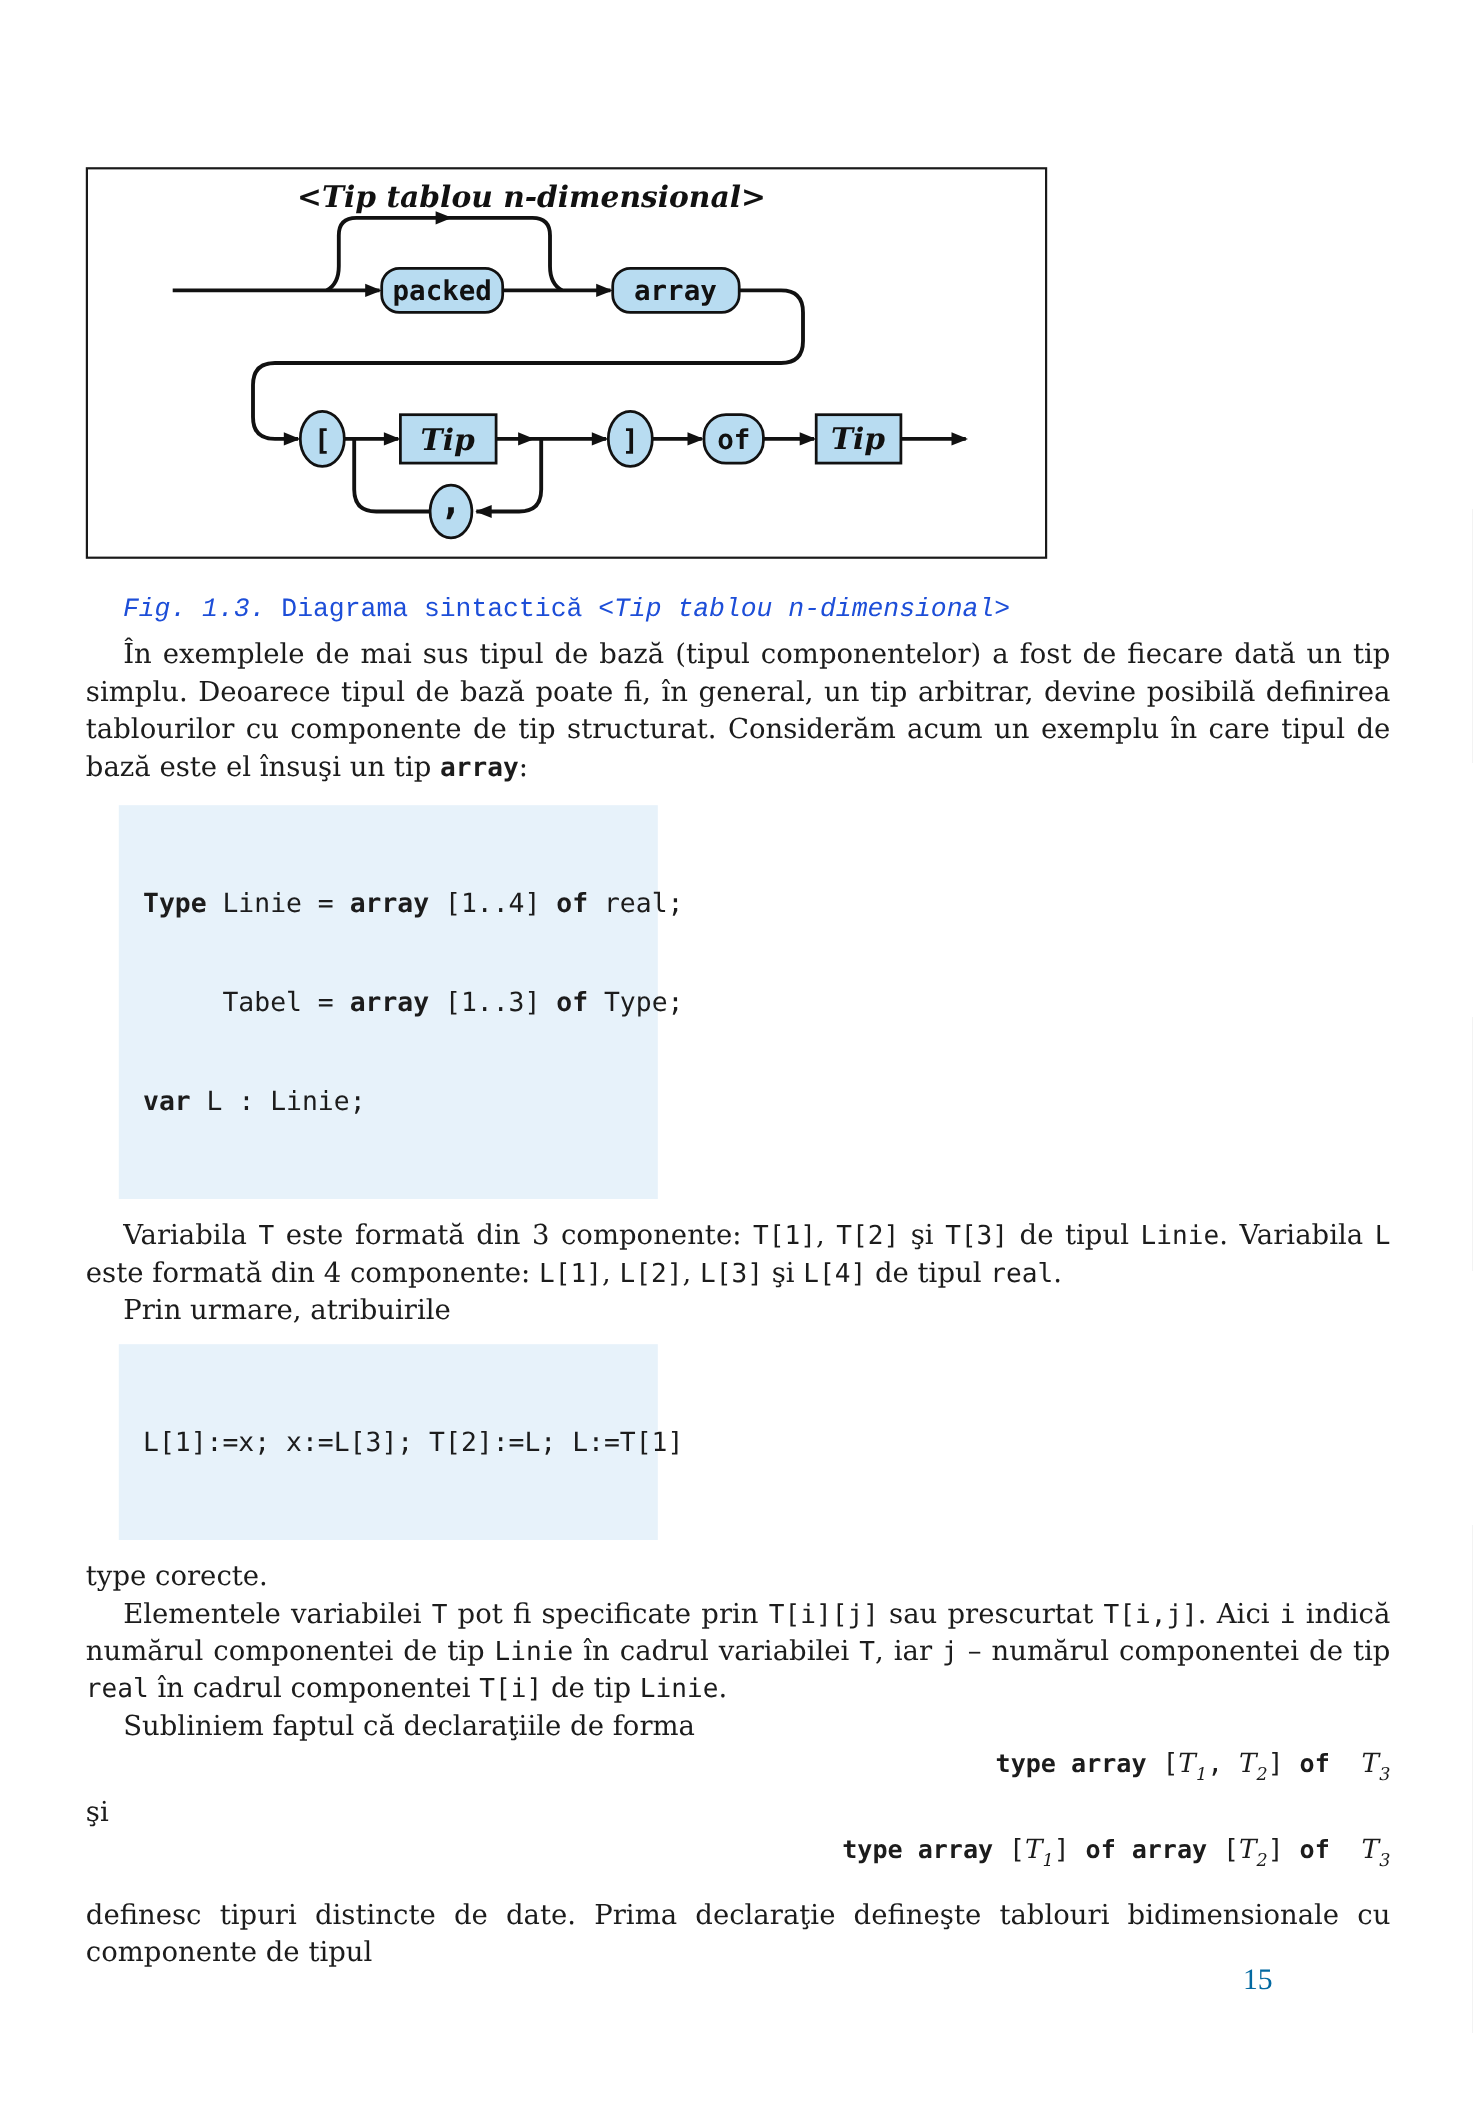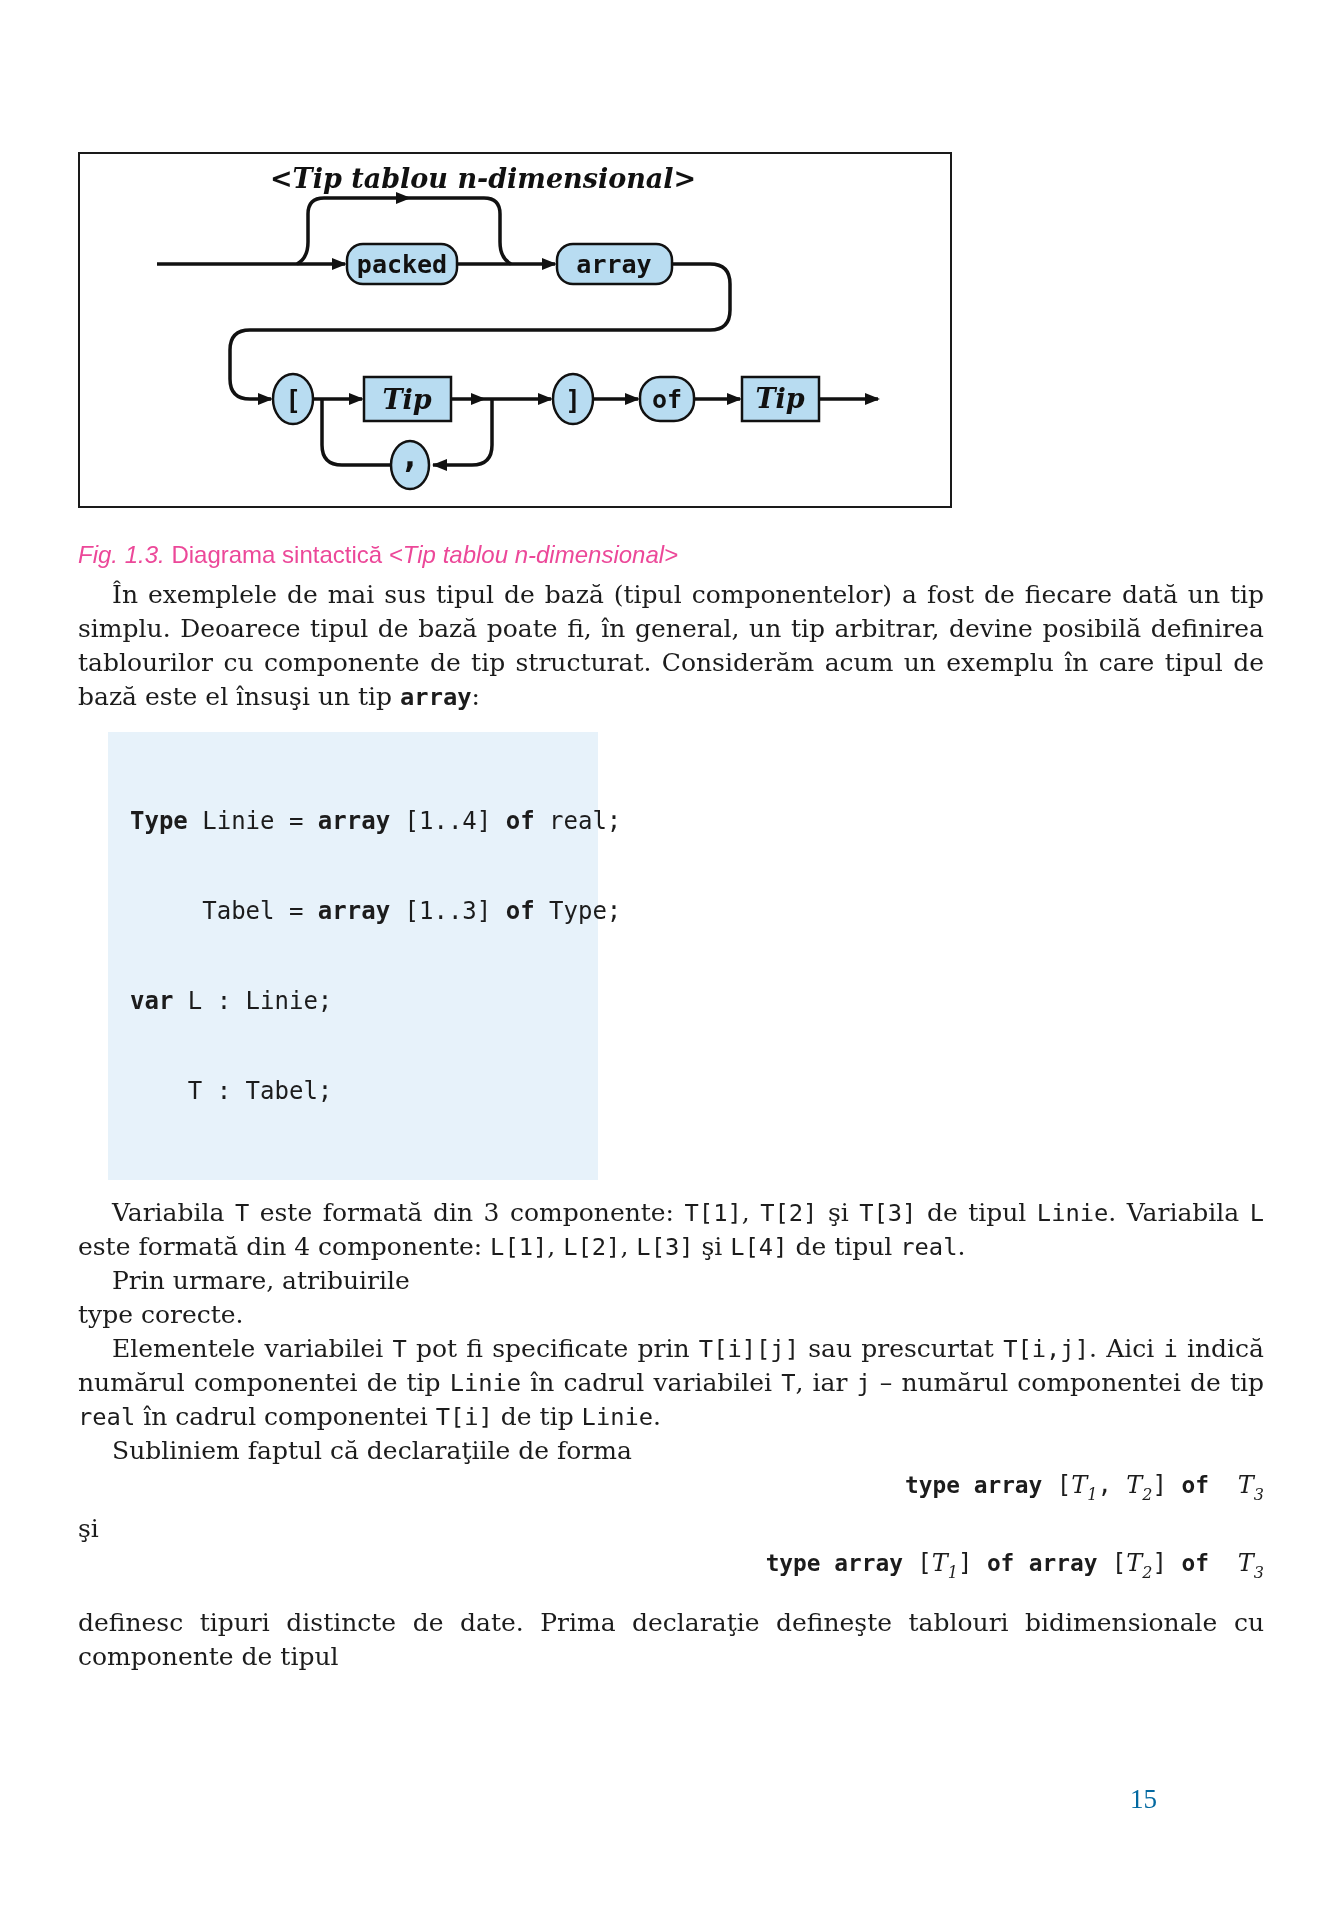--- a/index.html
+++ b/index.html
@@ -9,23 +9,23 @@
     font-family:"DejaVu Serif", serif; font-size:25px; line-height:34px;
     overflow:hidden;
   }
   .figure-frame {
     position:absolute; left:78px; top:152px; width:874px; height:356px;
     border:2px solid #1a1a1a; box-sizing:border-box; background:#fff;
   }
   .figure-frame svg { display:block; width:100%; height:100%; }
 
   .caption {
-    position:absolute; left:78px; top:540px; width:874px; 
-    font-family:Liberation Sans, sans-serif; font-size:24px; line-height:30px;
-    color:#ec4899;
+    position:absolute; left:78px; top:540px; width:874px; text-align:center;
+    font-family:Liberation Mono, monospace; font-size:24px; line-height:30px;
+    color:#1d4ed8;
   }
   .cap-i { font-style:italic; }
 
   .body {
     position:absolute; left:78px; top:578px; width:1186px;
     text-align:justify;
   }
   .body p { margin:0; }
   p.indent { text-indent:34px; }
 
@@ -116,26 +116,28 @@
     <span class="cap-i">Fig. 1.3.</span><span> Diagrama sintactică </span><span class="cap-i">&lt;Tip tablou n-dimensional&gt;</span>
   </div>
 
   <div class="body">
     <p class="indent"><span>În exemplele de mai sus tipul de bază (tipul componentelor) a fost de fiecare dată un tip simplu. Deoarece tipul de bază poate fi, în general, un tip arbitrar, devine posibilă definirea tablourilor cu componente de tip structurat. Considerăm acum un exemplu în care tipul de bază este el însuşi un tip </span><span class="s-mb">array</span><span>:</span></p>
 
     <div class="codeblock">
       <div><span class="s-b">Type</span><span> Linie = </span><span class="s-b">array</span><span> [1..4] </span><span class="s-b">of</span><span> real;</span></div>
       <div><span>     Tabel = </span><span class="s-b">array</span><span> [1..3] </span><span class="s-b">of</span><span> Type;</span></div>
       <div><span class="s-b">var</span><span> L : Linie;</span></div>
-      <div><span>    T : Tabel;</span></div>
     </div>
 
     <p class="indent"><span>Variabila </span><span class="s-m">T</span><span> este formată din 3 componente: </span><span class="s-m">T[1]</span><span>, </span><span class="s-m">T[2]</span><span> şi </span><span class="s-m">T[3]</span><span> de tipul </span><span class="s-m">Linie</span><span>. Variabila </span><span class="s-m">L</span><span> este formată din 4 componente: </span><span class="s-m">L[1]</span><span>, </span><span class="s-m">L[2]</span><span>, </span><span class="s-m">L[3]</span><span> şi </span><span class="s-m">L[4]</span><span> de tipul </span><span class="s-m">real</span><span>.</span></p>
     <p class="indent"><span>Prin urmare, atribuirile</span></p>
 
+    <div class="codeblock" style="margin-top:14px;">
+      <div><span>L[1]:=x; x:=L[3]; T[2]:=L; L:=T[1]</span></div>
+    </div>
 
     <p class="spacer"><span>type corecte.</span></p>
     <p class="indent"><span>Elementele variabilei </span><span class="s-m">T</span><span> pot fi specificate prin </span><span class="s-m">T[i][j]</span><span> sau prescurtat </span><span class="s-m">T[i,j]</span><span>. Aici </span><span class="s-m">i</span><span> indică numărul componentei de tip </span><span class="s-m">Linie</span><span> în cadrul variabilei </span><span class="s-m">T</span><span>, iar </span><span class="s-m">j</span><span> – numărul componentei de tip </span><span class="s-m">real</span><span> în cadrul componentei </span><span class="s-m">T[i]</span><span> de tip </span><span class="s-m">Linie</span><span>.</span></p>
     <p class="indent"><span>Subliniem faptul că declaraţiile de forma</span></p>
 
     <p class="formula"><span class="s-mb">type array</span><span> [</span><span class="s-i">T</span><span class="s-sub">1</span><span>, </span><span class="s-i">T</span><span class="s-sub">2</span><span>] </span><span class="s-mb">of</span><span>  </span><span class="s-i">T</span><span class="s-sub">3</span></p>
     <p><span>şi</span></p>
     <p class="formula"><span class="s-mb">type array</span><span> [</span><span class="s-i">T</span><span class="s-sub">1</span><span>] </span><span class="s-mb">of</span><span> </span><span class="s-mb">array</span><span> [</span><span class="s-i">T</span><span class="s-sub">2</span><span>] </span><span class="s-mb">of</span><span>  </span><span class="s-i">T</span><span class="s-sub">3</span></p>
 
     <p style="margin-top:16px;"><span>definesc tipuri distincte de date. Prima declaraţie defineşte tablouri bidimensionale cu componente de tipul </span></p>

